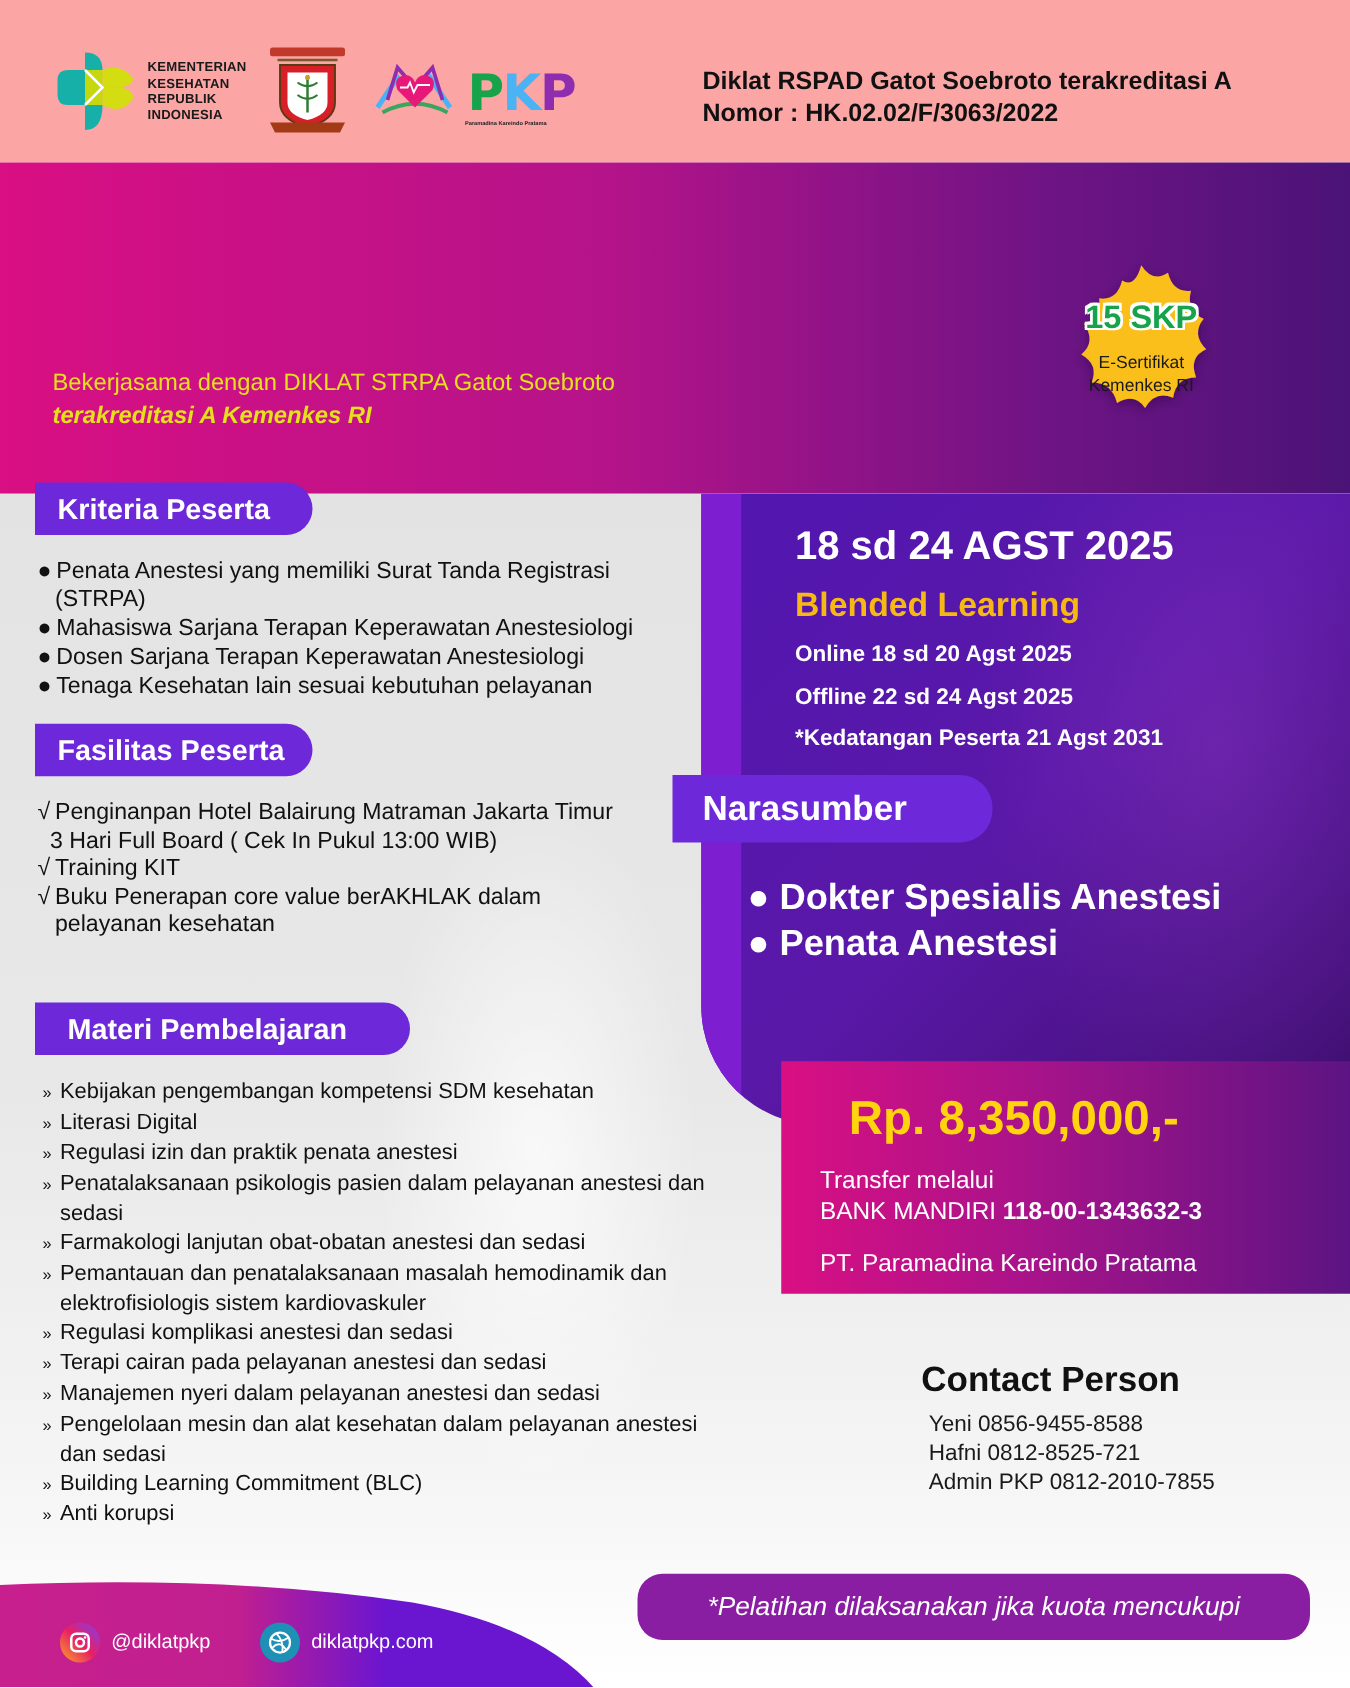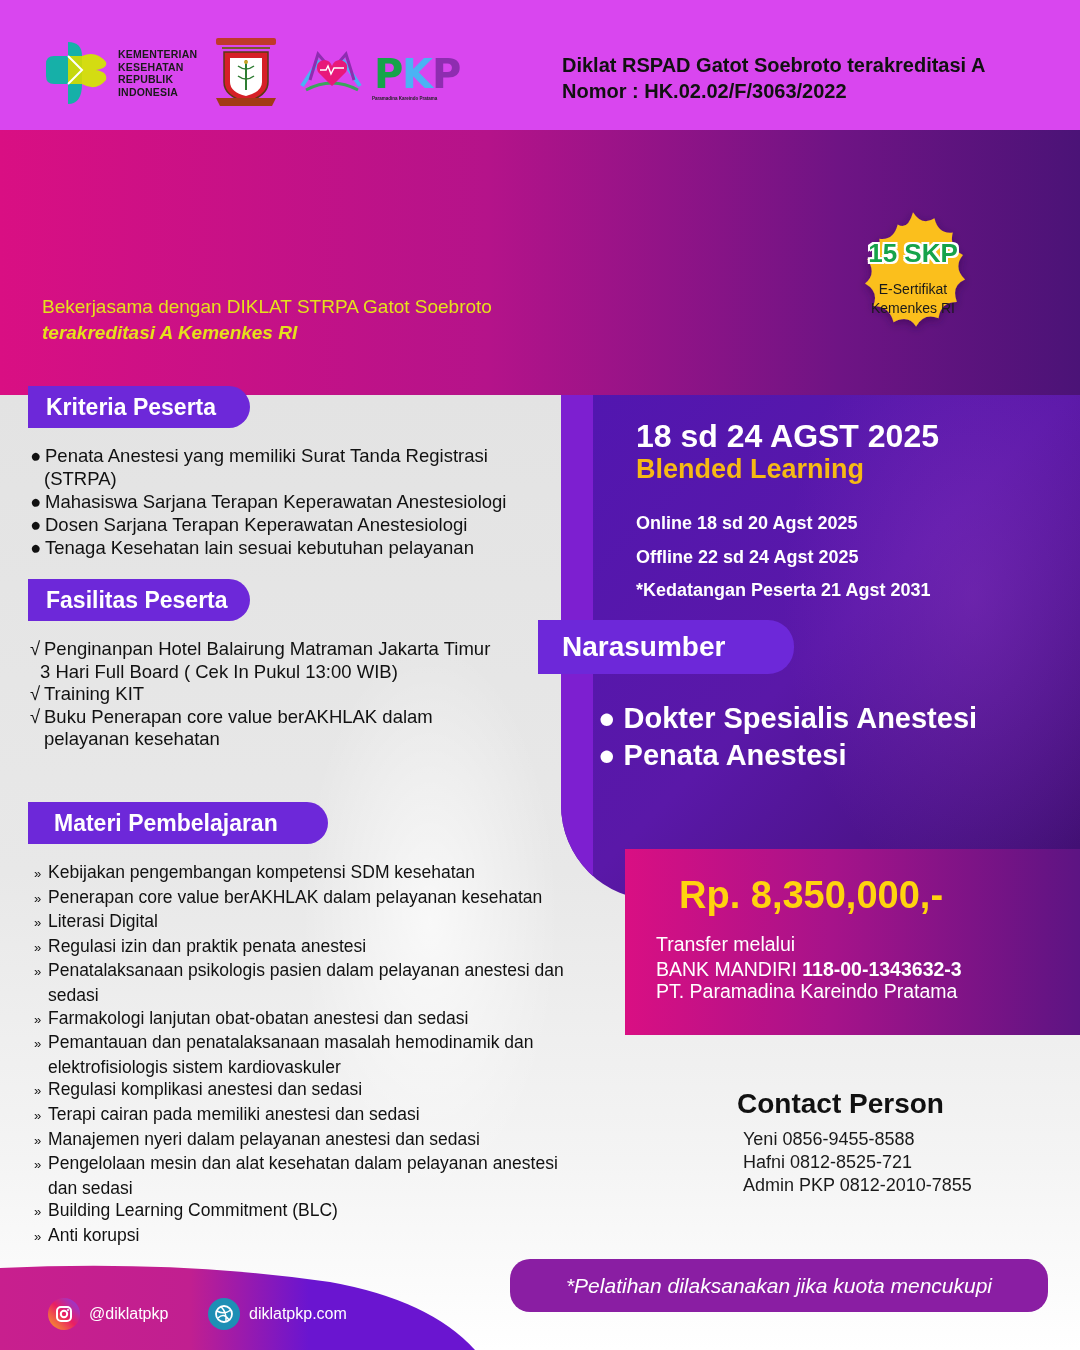--- a/index.html
+++ b/index.html
@@ -1,20 +1,20 @@
 <!DOCTYPE html>
 <html><head>
 <meta charset="utf-8">
 <style>
   * { box-sizing: border-box; margin: 0; padding: 0; }
   body { width: 1080px; height: 1350px; overflow: hidden; background: #ffffff; font-family: "Liberation Sans", sans-serif; position: relative; }
   .canvas { position: relative; width: 1080px; height: 1350px; overflow: hidden; background: #ffffff; }
 
   
-  .header { position: absolute; left: 0; top: 0; width: 1080px; height: 130px; background: #d946ef; }
+  .header { position: absolute; left: 0; top: 0; width: 1080px; height: 130px; background: #fca5a5; }
   .logo-kemenkes { position: absolute; left: 44px; top: 38px; width: 150px; height: 70px; display: flex; align-items: center; }
   .logo-kemenkes svg { width: 66px; height: 70px; flex: none; }
   .logo-kemenkes .kk-text { margin-left: 8px; font-size: 10.5px; line-height: 12.5px; font-weight: bold; color: #1a1a1a; letter-spacing: 0.2px; }
   .logo-rspad { position: absolute; left: 212px; top: 36px; width: 68px; height: 72px; }
   .logo-pkp { position: absolute; left: 298px; top: 46px; width: 180px; height: 60px; }
   .pkp-caption { position: absolute; left: 372px; top: 96px; font-size: 4.5px; font-weight: bold; color: #222; }
   .accred { position: absolute; left: 562px; top: 52px; font-size: 20px; font-weight: bold; color: #111; line-height: 26px; }
 
   
   .hero { position: absolute; left: 0; top: 130px; width: 1080px; height: 265px;
@@ -37,21 +37,21 @@
 
   
   .right-panel { position: absolute; left: 561px; top: 395px; width: 519px; height: 505px;
                  background: linear-gradient(135deg, #5116b0 0%, #5a18a8 50%, #3f0f6e 100%);
                  border-bottom-left-radius: 95px; overflow: hidden; }
   .right-panel .stripe { position: absolute; left: 0; top: 0; width: 32px; height: 100%; background: #7d1fd0; }
   .right-panel .photo-shade { position: absolute; left: 220px; top: 0; width: 320px; height: 505px;
                  background: radial-gradient(ellipse at 60% 40%, rgba(150,60,200,0.35) 0%, rgba(60,10,90,0) 70%); }
 
   .date-main { position: absolute; left: 636px; top: 418px; font-size: 32px; font-weight: bold; color: #fff; }
-  .blended { position: absolute; left: 636px; top: 454px; font-size: 27px; font-weight: bold; color: #f6b914; }
+  .blended { position: absolute; left: 636px; top: 469px; font-size: 27px; font-weight: bold; color: #f6b914; }
   .sched { position: absolute; left: 636px; font-size: 18px; font-weight: bold; color: #fff; }
 
   .pill { position: absolute; background: #6d28d9; color: #fff; font-weight: bold; border-top-right-radius: 26px; border-bottom-right-radius: 26px; display: flex; align-items: center; }
   .pill.left { left: 28px; padding-left: 18px; font-size: 23px; height: 42px; }
   .pill-kriteria { top: 386px; width: 222px; }
   .pill-fasilitas { top: 579px; width: 222px; }
   .pill-materi { top: 802px; width: 300px; padding-left: 26px !important; }
   .pill-nara { left: 538px; top: 620px; width: 256px; height: 54px; padding-left: 24px; font-size: 28px; border-top-left-radius: 0; }
 
   .list { position: absolute; color: #111; }
@@ -191,46 +191,45 @@
   <div class="pill left pill-fasilitas">Fasilitas Peserta</div>
   <div class="list list-fasilitas">
     <div class="li"><span class="mark">√</span><span>Penginanpan Hotel Balairung Matraman Jakarta Timur</span><span class="cont" style="padding-left:10px">3 Hari Full Board  ( Cek In Pukul 13:00 WIB)</span></div>
     <div class="li"><span class="mark">√</span><span>Training KIT</span></div>
     <div class="li"><span class="mark">√</span><span>Buku Penerapan core value berAKHLAK dalam</span><span class="cont">pelayanan kesehatan</span></div>
   </div>
 
   <div class="pill left pill-materi">Materi Pembelajaran</div>
   <div class="list list-materi">
     <div class="li"><span class="mark">»</span><span>Kebijakan pengembangan kompetensi SDM kesehatan</span></div>
-    <div class="li"><span class="mark">»</span><span>Penerapan core value berAKHLAK dalam pelayanan kesehatan</span></div>
     <div class="li"><span class="mark">»</span><span>Literasi Digital</span></div>
     <div class="li"><span class="mark">»</span><span>Regulasi izin dan praktik penata anestesi</span></div>
     <div class="li"><span class="mark">»</span><span>Penatalaksanaan psikologis pasien dalam pelayanan anestesi dan</span><span class="cont">sedasi</span></div>
     <div class="li"><span class="mark">»</span><span>Farmakologi lanjutan obat-obatan anestesi dan sedasi</span></div>
     <div class="li"><span class="mark">»</span><span>Pemantauan dan penatalaksanaan masalah hemodinamik dan</span><span class="cont">elektrofisiologis sistem kardiovaskuler</span></div>
     <div class="li"><span class="mark">»</span><span>Regulasi komplikasi anestesi dan sedasi</span></div>
-    <div class="li"><span class="mark">»</span><span>Terapi cairan pada memiliki anestesi dan sedasi</span></div>
+    <div class="li"><span class="mark">»</span><span>Terapi cairan pada pelayanan anestesi dan sedasi</span></div>
     <div class="li"><span class="mark">»</span><span>Manajemen nyeri dalam pelayanan anestesi dan sedasi</span></div>
     <div class="li"><span class="mark">»</span><span>Pengelolaan mesin dan alat kesehatan dalam pelayanan anestesi</span><span class="cont">dan sedasi</span></div>
     <div class="li"><span class="mark">»</span><span>Building Learning Commitment (BLC)</span></div>
     <div class="li"><span class="mark">»</span><span>Anti korupsi</span></div>
   </div>
 
   <div class="pill pill-nara">Narasumber</div>
   <div class="nara-list">
     <div>● Dokter Spesialis Anestesi</div>
     <div>● Penata Anestesi</div>
   </div>
 
   <div class="price-box"></div>
   <div class="price">Rp. 8,350,000,-</div>
   <div class="transfer">
     <div>Transfer melalui</div>
     <div style="margin-top:3px"><span>BANK MANDIRI</span> <b>118-00-1343632-3</b></div>
-    <div style="margin-top:0">PT. Paramadina Kareindo Pratama</div>
+    <div style="margin-top:20px">PT. Paramadina Kareindo Pratama</div>
   </div>
 
   <div class="contact-title">Contact Person</div>
   <div class="contact-list">
     <div>Yeni 0856-9455-8588</div>
     <div>Hafni 0812-8525-721</div>
     <div>Admin PKP 0812-2010-7855</div>
   </div>
 
   <svg class="footer-wave" viewBox="0 0 480 90" preserveAspectRatio="none">

